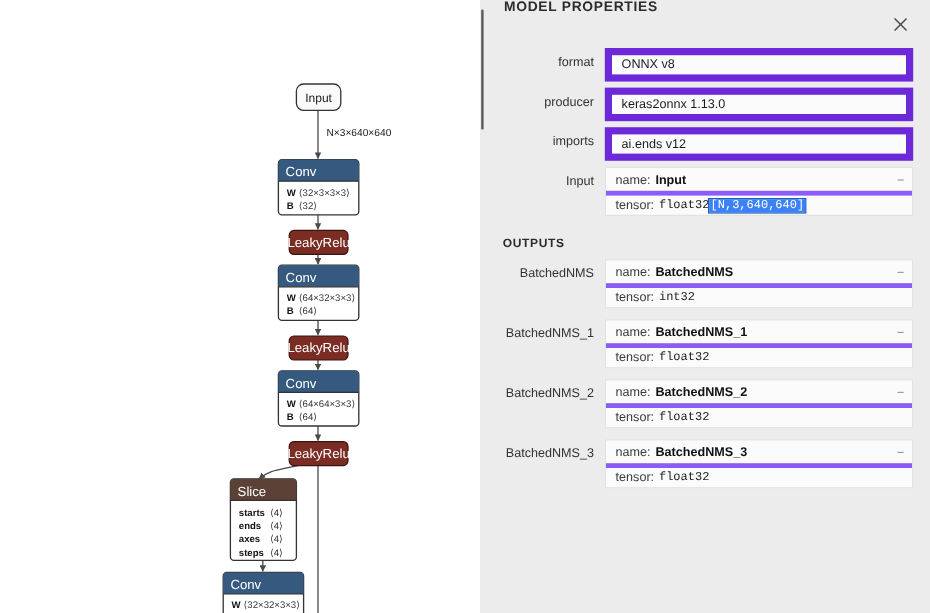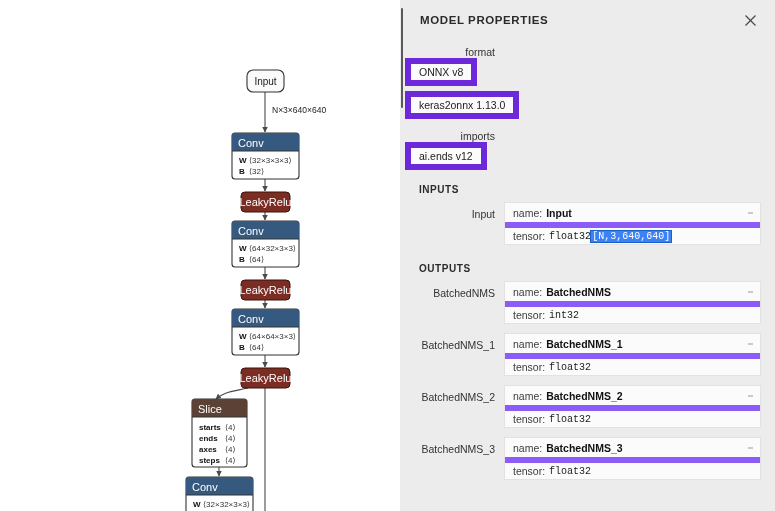--- a/index.html
+++ b/index.html
@@ -54,21 +54,21 @@
     background:#5a5a5a;border-radius:1px;
   }
   #sidebar-inner{
     position:absolute;left:5px;top:0;right:0;bottom:0;
     padding:0;
   }
 
   .panel-header{
     position:relative;
     height:40px;
-    display:flex;align-items:center;
+    display:flex;
     padding-left:15px;padding-right:10px;
   }
   .panel-title{
     font-size:11.5px;font-weight:bold;letter-spacing:0.6px;
     color:#2b2b2b;
     font-family:"Liberation Sans", sans-serif;
   }
   .close-btn{
     position:absolute;right:14px;top:9px;
     width:22px;height:22px;
@@ -82,21 +82,20 @@
     color:#2b2b2b;
     padding:9px 0 7px 14px;
     font-family:"Liberation Sans", sans-serif;
   }
 
   .row{
     display:flex;
     align-items:flex-start;
     padding:0 14px 0 0;
     margin-bottom:5px;
-    flex-direction:column;
   }
   .row-label{
     width:90px;min-width:90px;
     text-align:right;
     font-size:10.5px;color:#333333;
     padding-top:6px;padding-right:9px;
     font-family:"Liberation Sans", sans-serif;
     line-height:12px;
   }
   .row-value-wrap{flex:1;}
@@ -128,21 +127,21 @@
     box-sizing:border-box;
   }
   .arg-line{
     display:flex;align-items:center;
     min-height:19px;
     padding:2px 8px;
     font-size:10.5px;
     position:relative;
     box-sizing:border-box;
   }
-  .arg-line + .arg-line{border-top:6px solid #8b5cf6;align-items:flex-end;}
+  .arg-line + .arg-line{border-top:4px solid #8b5cf6;align-items:flex-end;}
   .arg-key{color:#3c3c3c;font-family:"Liberation Sans", sans-serif;}
   .arg-name{font-weight:bold;color:#111;margin-left:4px;font-family:"Liberation Sans", sans-serif;}
   .mono{font-family:"Liberation Mono", monospace;font-size:10px;color:#1a1a1a;margin-left:4px;}
   .sel-hl{
     background:#3b82f6;color:#ffffff;
     font-family:"Liberation Mono", monospace;font-size:10px;
     padding:0 1px;
     outline:1px solid #1c5fc4;
   }
   .expand-dash{
@@ -277,37 +276,37 @@
       <div>
 
         <div class="row">
           <div class="row-label">format</div>
           <div class="row-value-wrap">
             <div class="value-box">ONNX v8</div>
           </div>
         </div>
 
         <div class="row">
+          <div class="row-label">producer</div>
           <div class="row-value-wrap">
             <div class="value-box">keras2onnx 1.13.0</div>
           </div>
         </div>
 
 
         <div class="row">
           <div class="row-label">imports</div>
           <div class="row-value-wrap">
             <div class="value-box">ai.ends v12</div>
           </div>
         </div>
 
 
       </div>
 
-      <div class="section-title">INPUTS</div>
 
       <div class="arg-row">
         <div class="arg-label">Input</div>
         <div class="arg-box">
           <div class="arg-line">
             <span class="arg-key">name:</span>
             <span class="arg-name">Input</span>
             <span class="expand-dash"></span>
           </div>
           <div class="arg-line">

